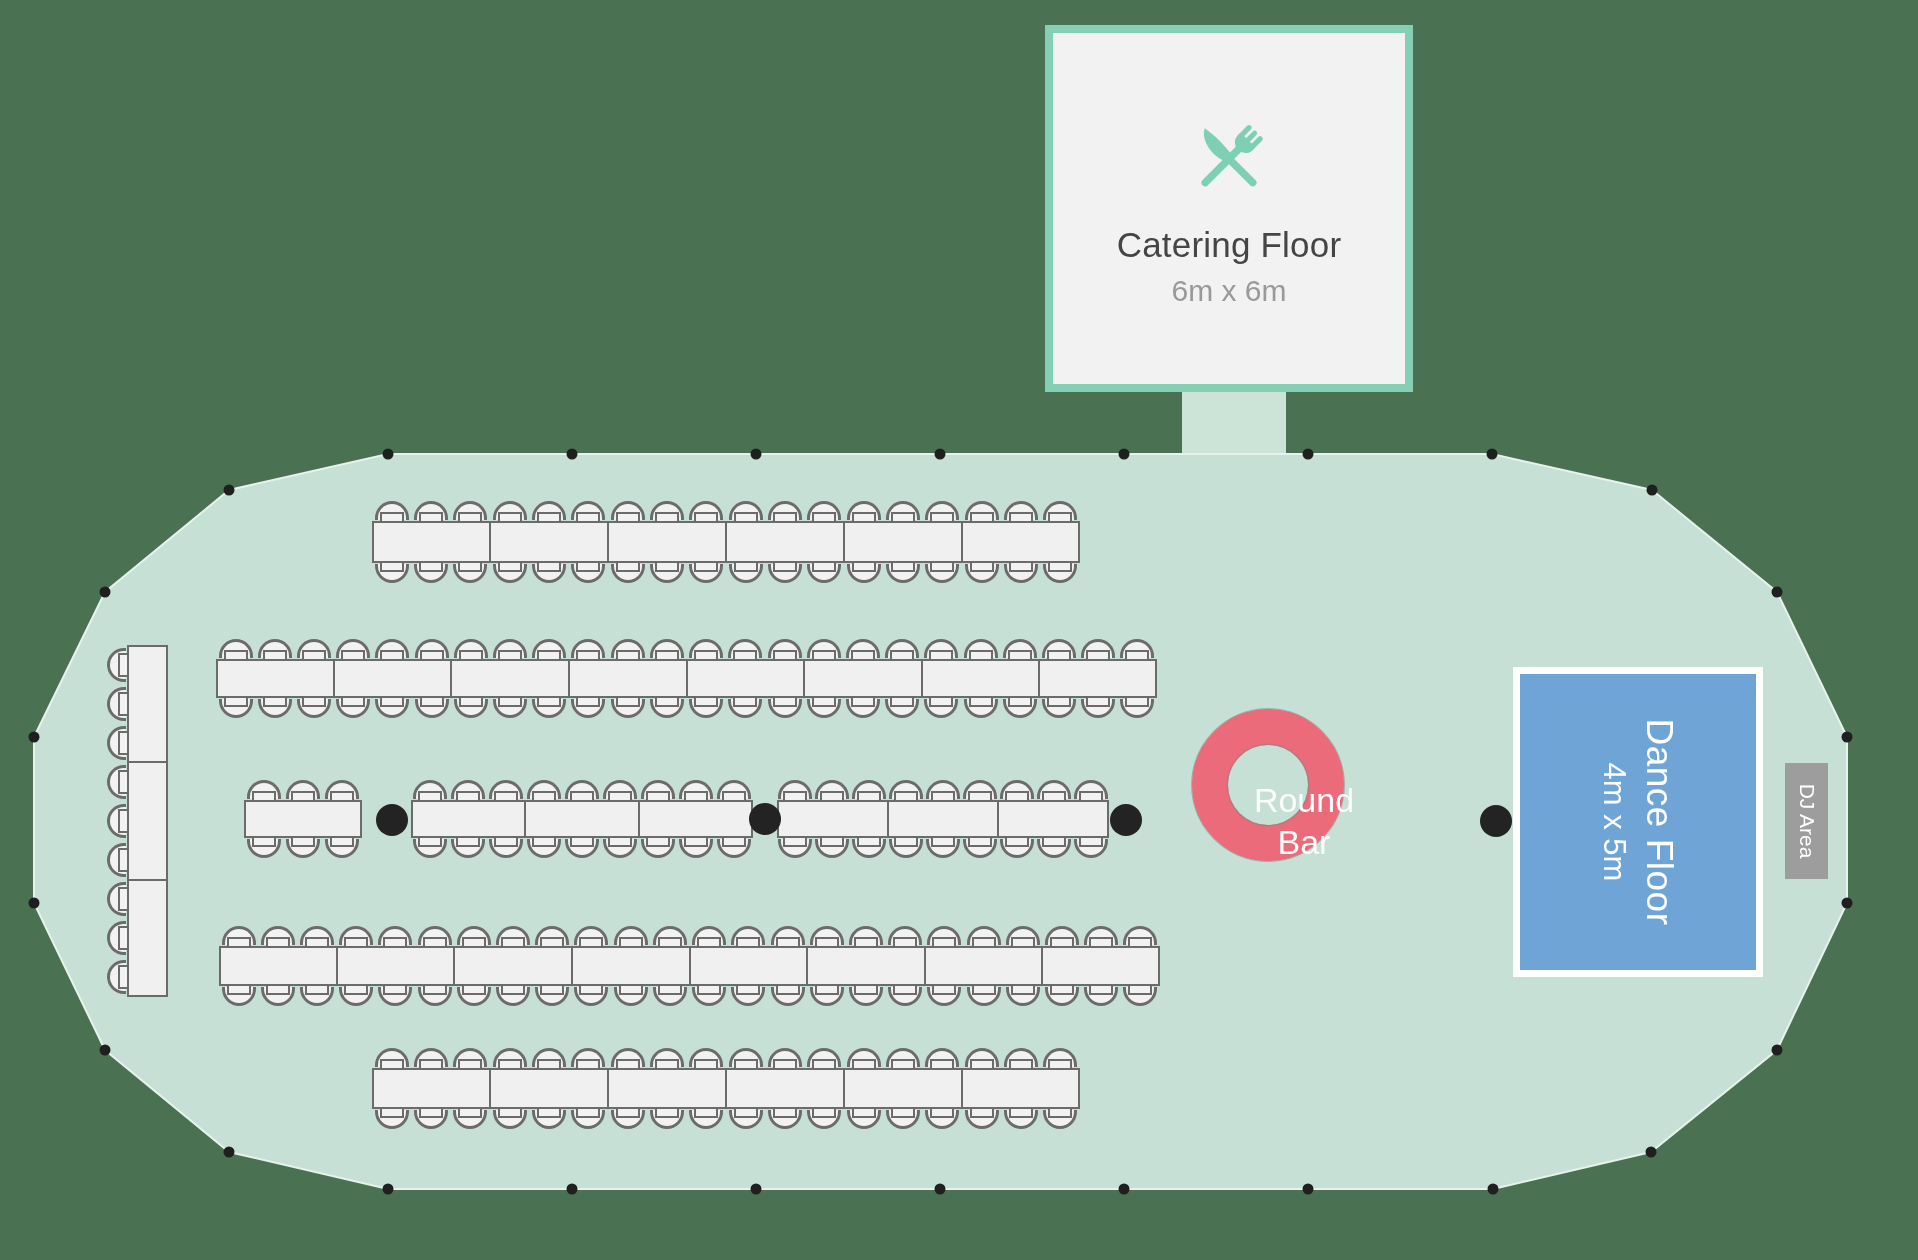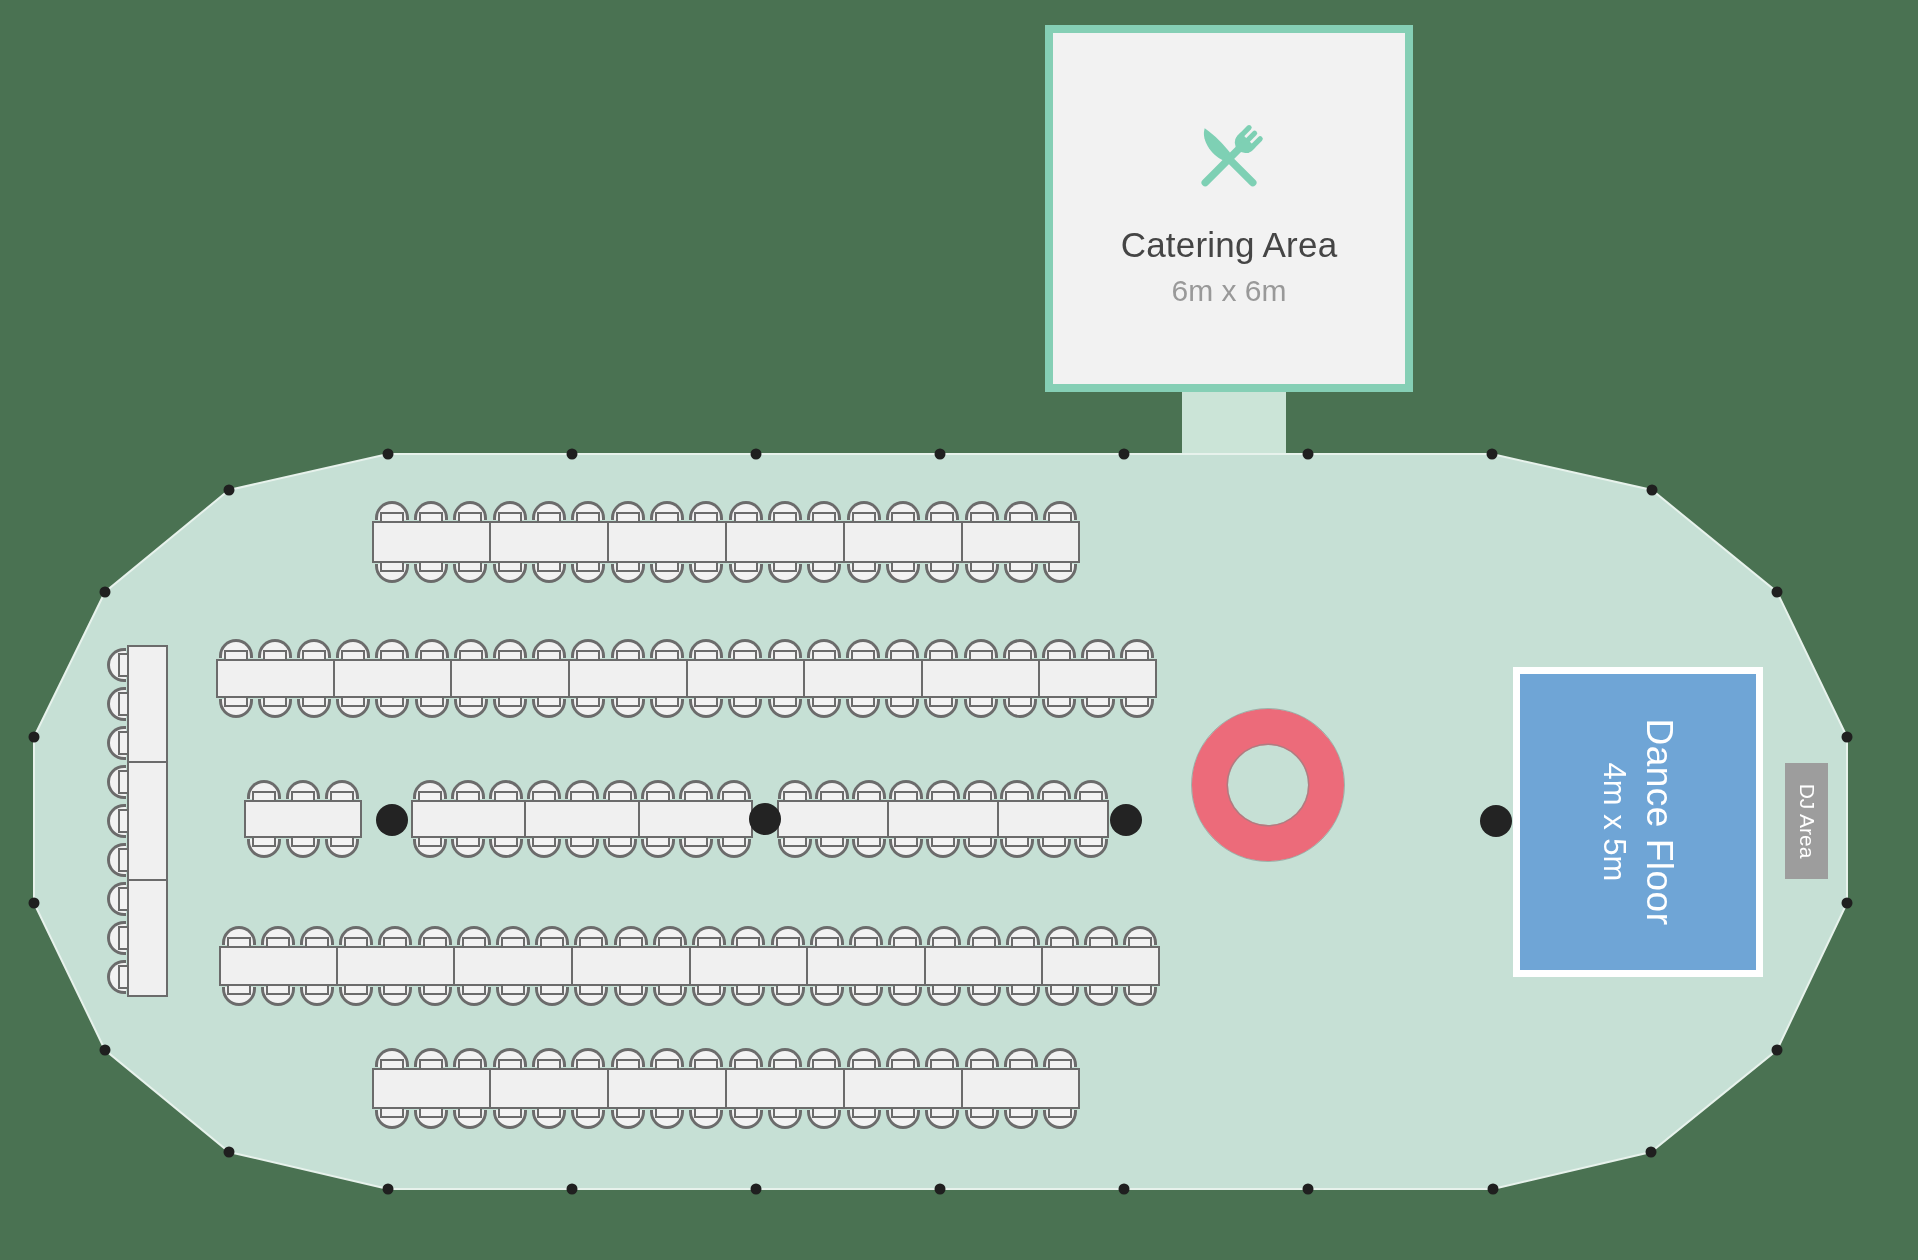--- a/index.html
+++ b/index.html
@@ -585,25 +585,29 @@
           <rect x="7" y="-52" width="7" height="26" rx="3.5"></rect>
           <path d="M -14 -36 v 6 a 14 13 0 0 0 28 0 v -6 z"></path>
           <rect x="-5" y="-28" width="10" height="78" rx="5"></rect>
         </g>
         <g transform="rotate(-45)">
           <path d="M 6 -52 C -10 -44 -14 -16 -5 0 L 6 0 C 9 -18 9 -36 6 -52 Z"></path>
           <rect x="-5" y="-6" width="10" height="56" rx="5"></rect>
         </g>
       </g>
     </svg>
-    <div id="catering-label" style="color: rgb(69, 69, 69);">Catering Area</div>
+    <div id="catering-label" style="color: rgb(69, 69, 69);">Catering Floor</div>
     <div id="catering-size" style="color: rgb(153, 153, 153);">6m x 6m</div>
   </div>
 
   <div id="round-bar" style="left: 1192px; top: 709px; width: 152px; height: 152px; border: 36px solid rgb(236, 107, 122);"></div>
+  <div id="round-bar-label" style="left: 1192px; top: 779px; width: 224px; color: rgb(251, 253, 252);">
+    <div>Round</div>
+    <div>Bar</div>
+  </div>
 
   <div id="dance-floor" style="left: 1513px; top: 667px; width: 250px; height: 310px; background: rgb(255, 255, 255);">
     <div id="dance-floor-inner" style="background: rgb(111, 165, 214);">
       <div id="dance-floor-text" style="color: rgb(255, 255, 255);">
         <div id="dance-floor-title">Dance Floor</div>
         <div id="dance-floor-size">4m x 5m</div>
       </div>
     </div>
   </div>
 

